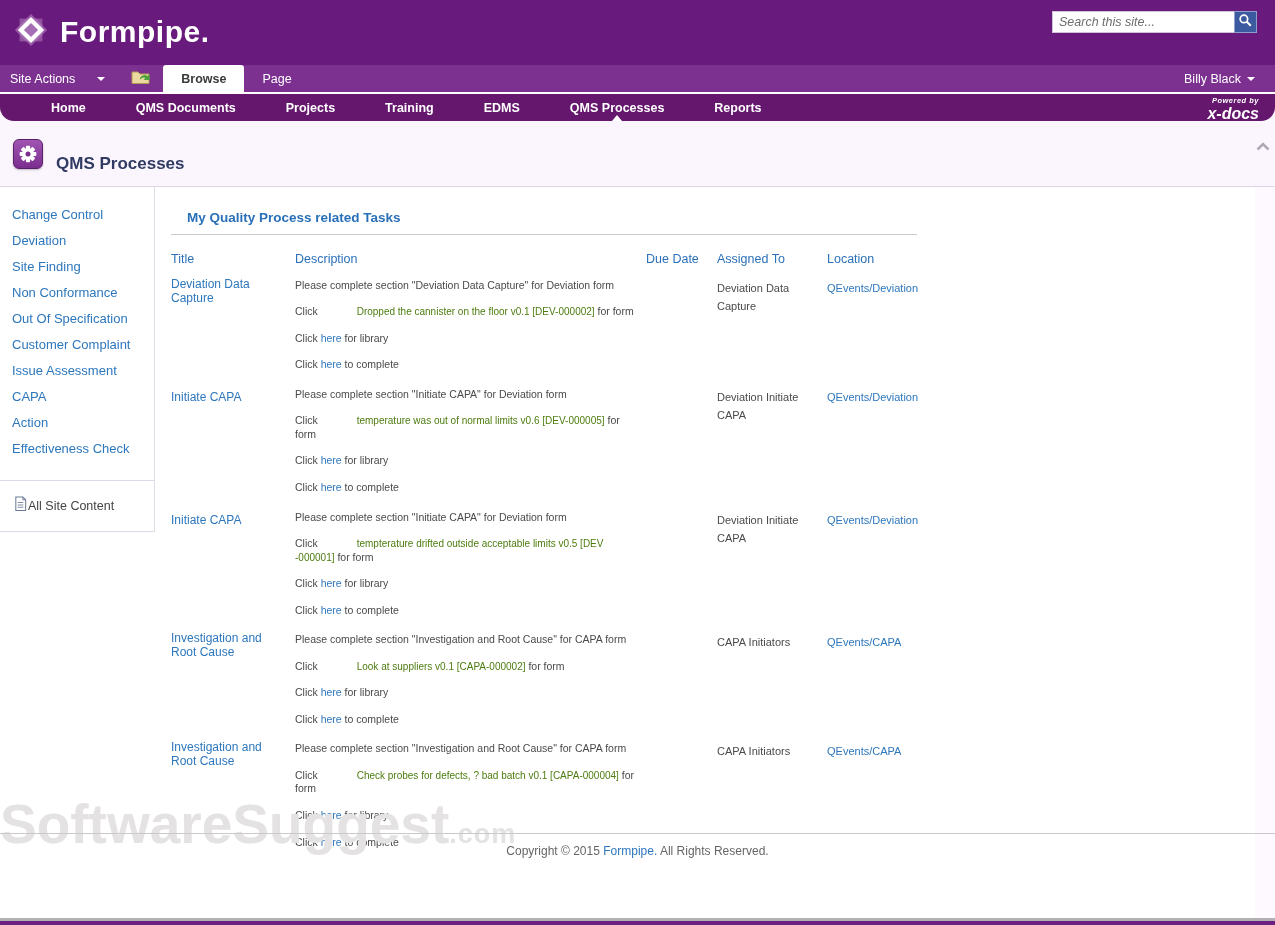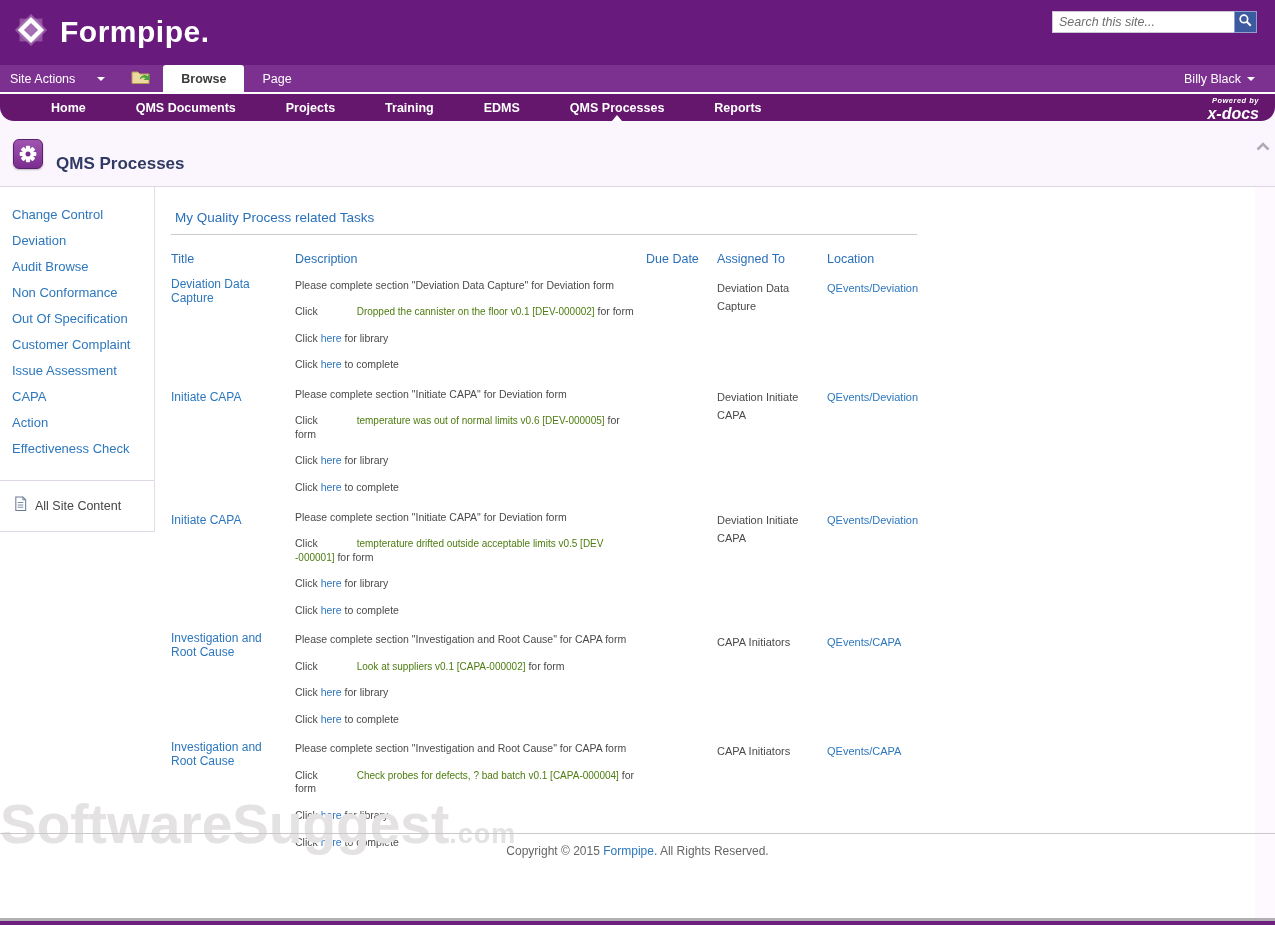--- a/index.html
+++ b/index.html
@@ -50,26 +50,26 @@
 
   
   .right-rail{position:absolute;right:0;top:187px;width:20px;height:732px;background:#fdf9fe;}
   .scroll-top{position:absolute;right:5px;top:137px;z-index:3;cursor:pointer;}
 
   
   .sidebar{position:absolute;left:0;top:187px;width:155px;}
   .side-links{border-right:1px solid #e3dce7;padding:15px 0 18px 12px;}
   .side-link{display:block;color:#2d77bd;font-size:13px;line-height:26px;text-decoration:none;cursor:pointer;}
   .asc-box{border-top:1px solid #e0d8e4;border-bottom:1px solid #e0d8e4;border-right:1px solid #e3dce7;
-           height:50px;display:flex;align-items:center;gap:7px;padding-left:13px;cursor:pointer;}
+           height:50px;display:flex;align-items:center;padding-left:13px;cursor:pointer;}
   .asc-label{font-size:12.5px;color:#444;}
 
   
   .main{position:absolute;left:171px;top:187px;width:746px;}
-  .main-heading{margin:23px 0 0 4px;font-size:13.5px;font-weight:normal;color:#2a70b9;}
+  .main-heading{margin:23px 0 0 16px;font-size:13.5px;font-weight:bold;color:#2a70b9;}
   .heading-rule{border:none;border-top:1px solid #cbcbcb;margin:9px 0 0 0;}
   table.tasks{border-collapse:collapse;table-layout:fixed;width:746px;margin-top:17px;}
   table.tasks th{font-size:12.5px;font-weight:normal;color:#2a70b9;text-align:left;padding:0 8px 12px 0;vertical-align:top;}
   table.tasks td{vertical-align:top;padding:0 10px 2px 0;}
   .t-title{font-size:12px;color:#2d77bd;text-decoration:none;line-height:1.15;cursor:pointer;display:inline-block;}
   .intro{font-size:10.5px;color:#4a4a4a;margin:1px 0 13px 0;line-height:1.25;}
   .descline{font-size:10.5px;color:#4a4a4a;margin:0 0 13px 0;line-height:1.3;}
   .form-link{font-size:10px;color:#4d7c0f;text-decoration:none;cursor:pointer;margin-left:36px;}
   .here-link{color:#2d77bd;text-decoration:none;cursor:pointer;}
   .assigned{font-size:11px;color:#4a4a4a;line-height:1.25;}
@@ -176,21 +176,21 @@
       <svg width="14" height="9" viewBox="0 0 14 9">
         <path d="M1.5 7.5 L7 2 L12.5 7.5" fill="none" stroke="#b2a9b8" stroke-width="2.6"></path>
       </svg>
     </span>
   </div>
 
   <aside class="sidebar">
     <div class="side-links">
       <a class="side-link">Change Control</a>
       <a class="side-link">Deviation</a>
-      <a class="side-link">Audit Browse</a>
+      <a class="side-link">Site Finding</a>
       <a class="side-link">Non Conformance</a>
       <a class="side-link">Out Of Specification</a>
       <a class="side-link">Customer Complaint</a>
       <a class="side-link">Issue Assessment</a>
       <a class="side-link">CAPA</a>
       <a class="side-link">Action</a>
       <a class="side-link">Effectiveness Check</a>
     </div>
     <div class="asc-box">
       <span>

